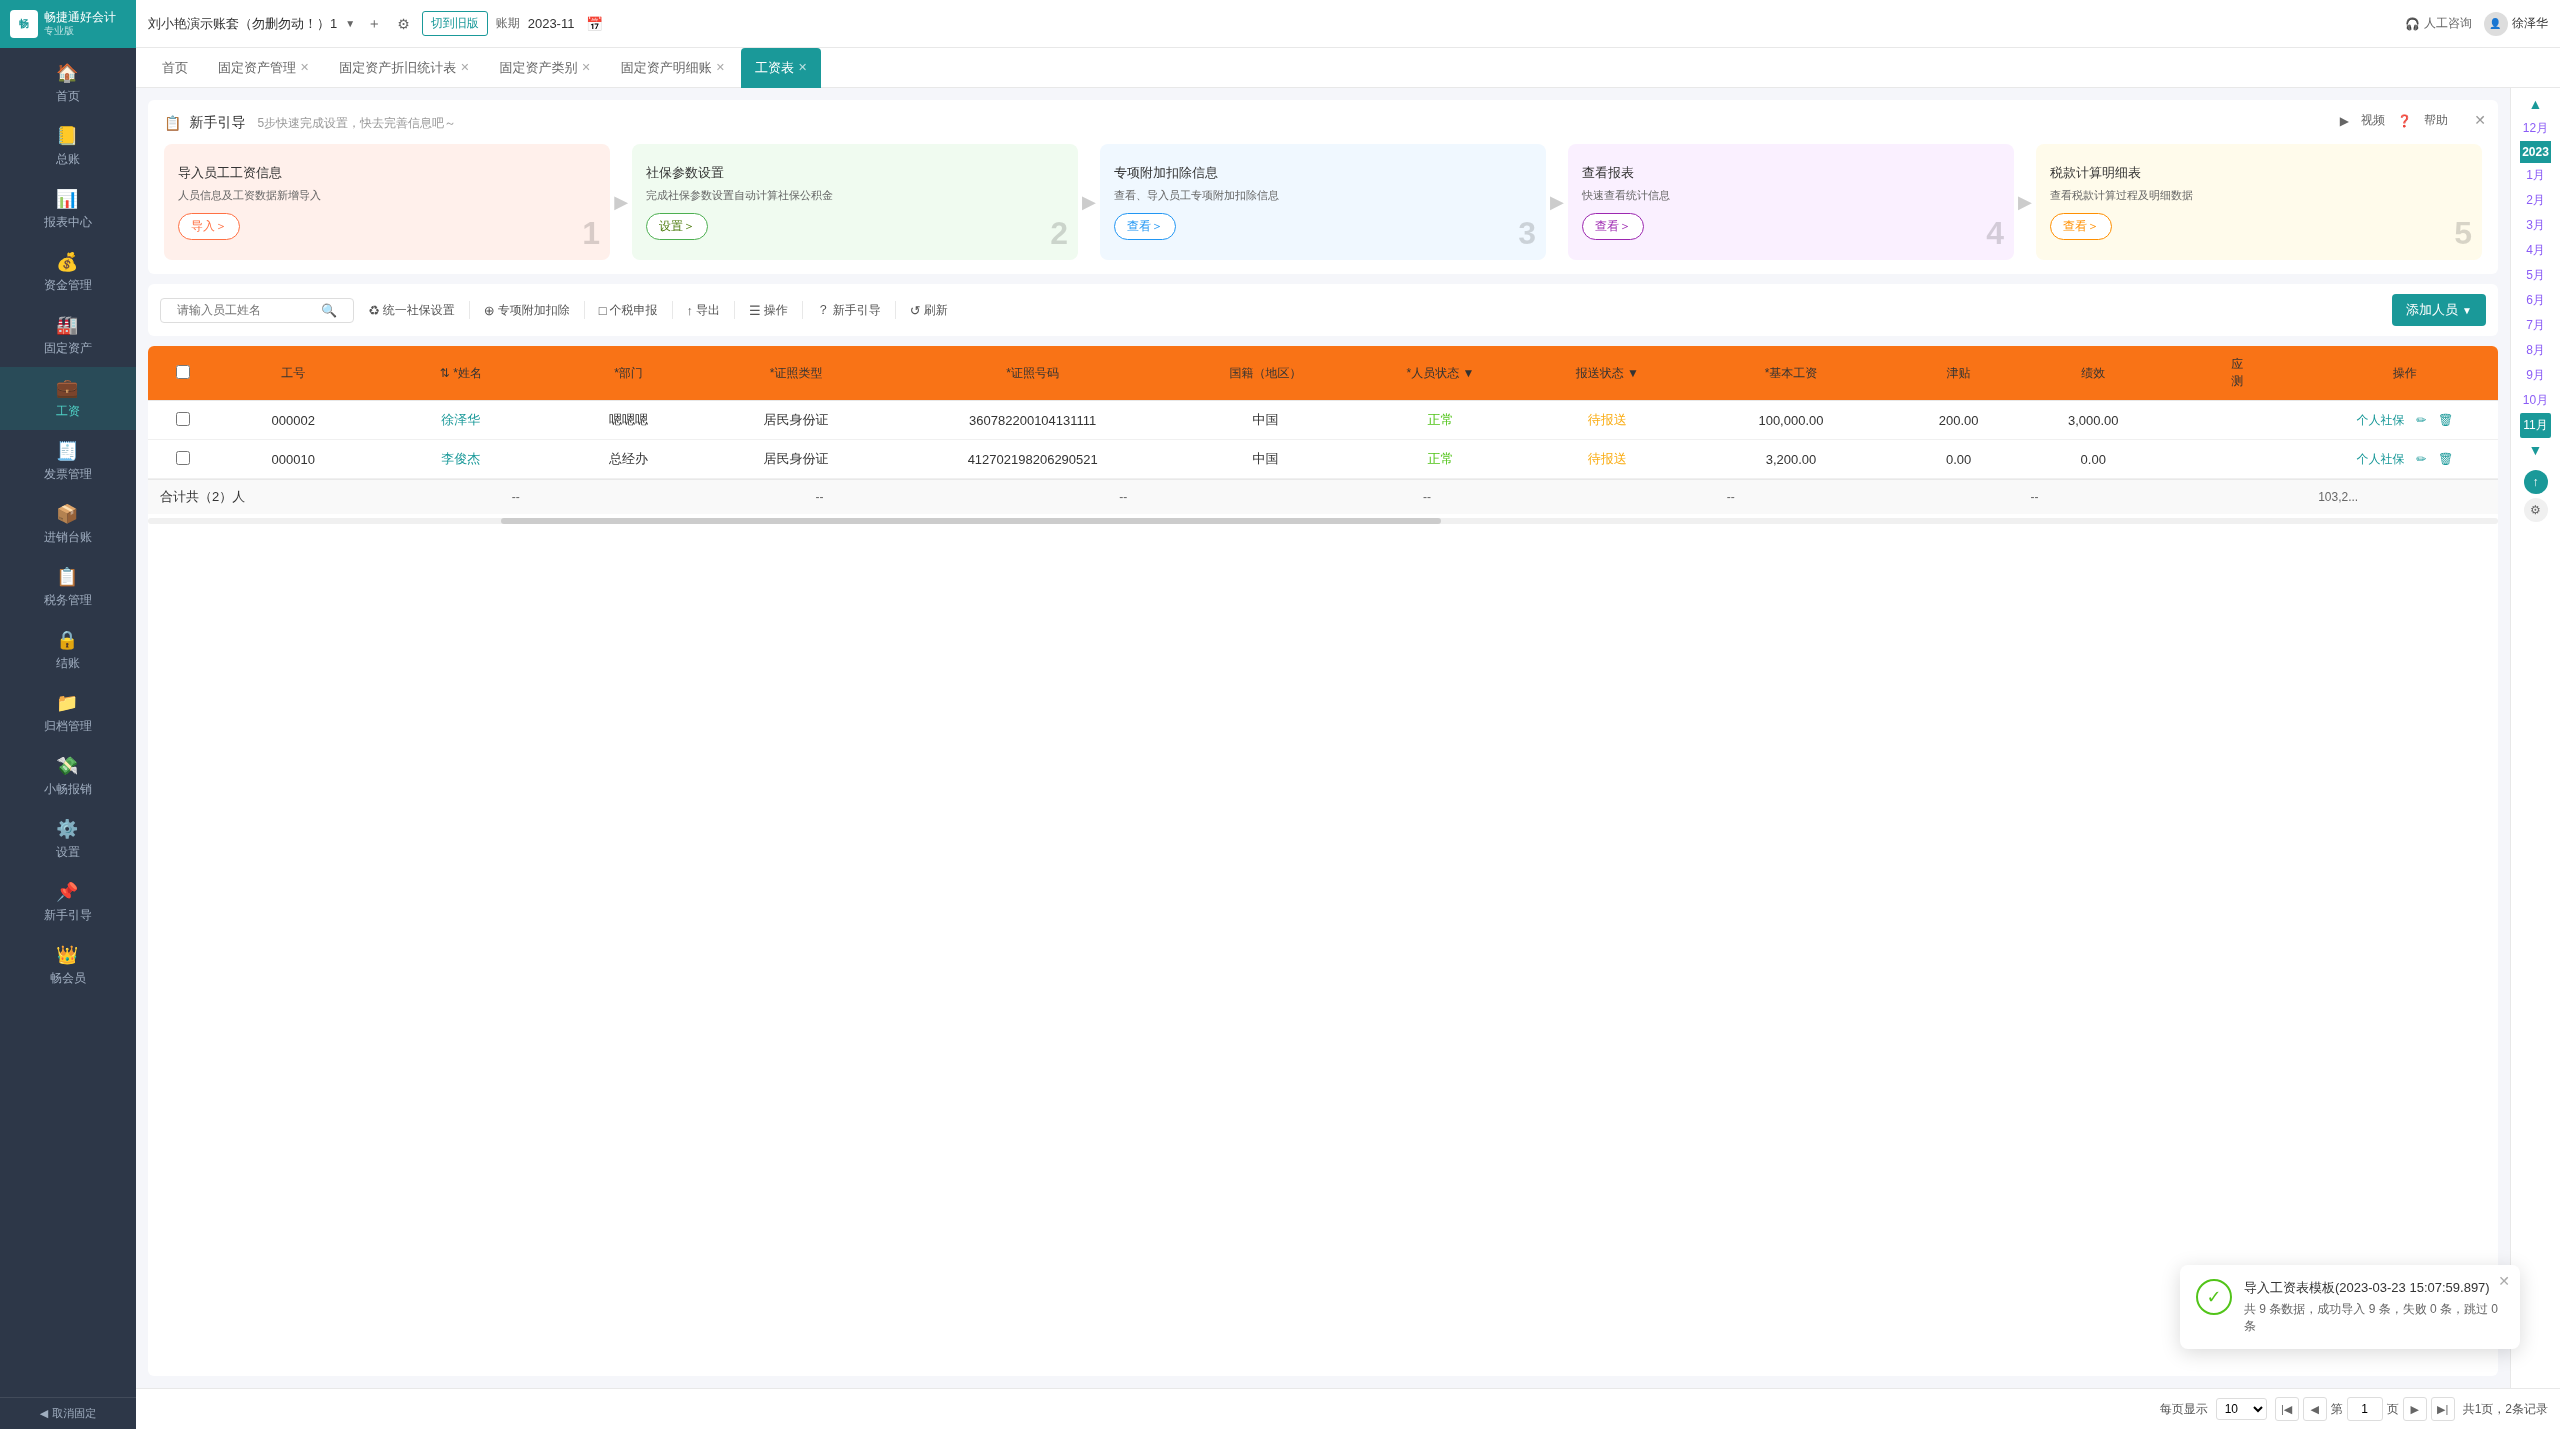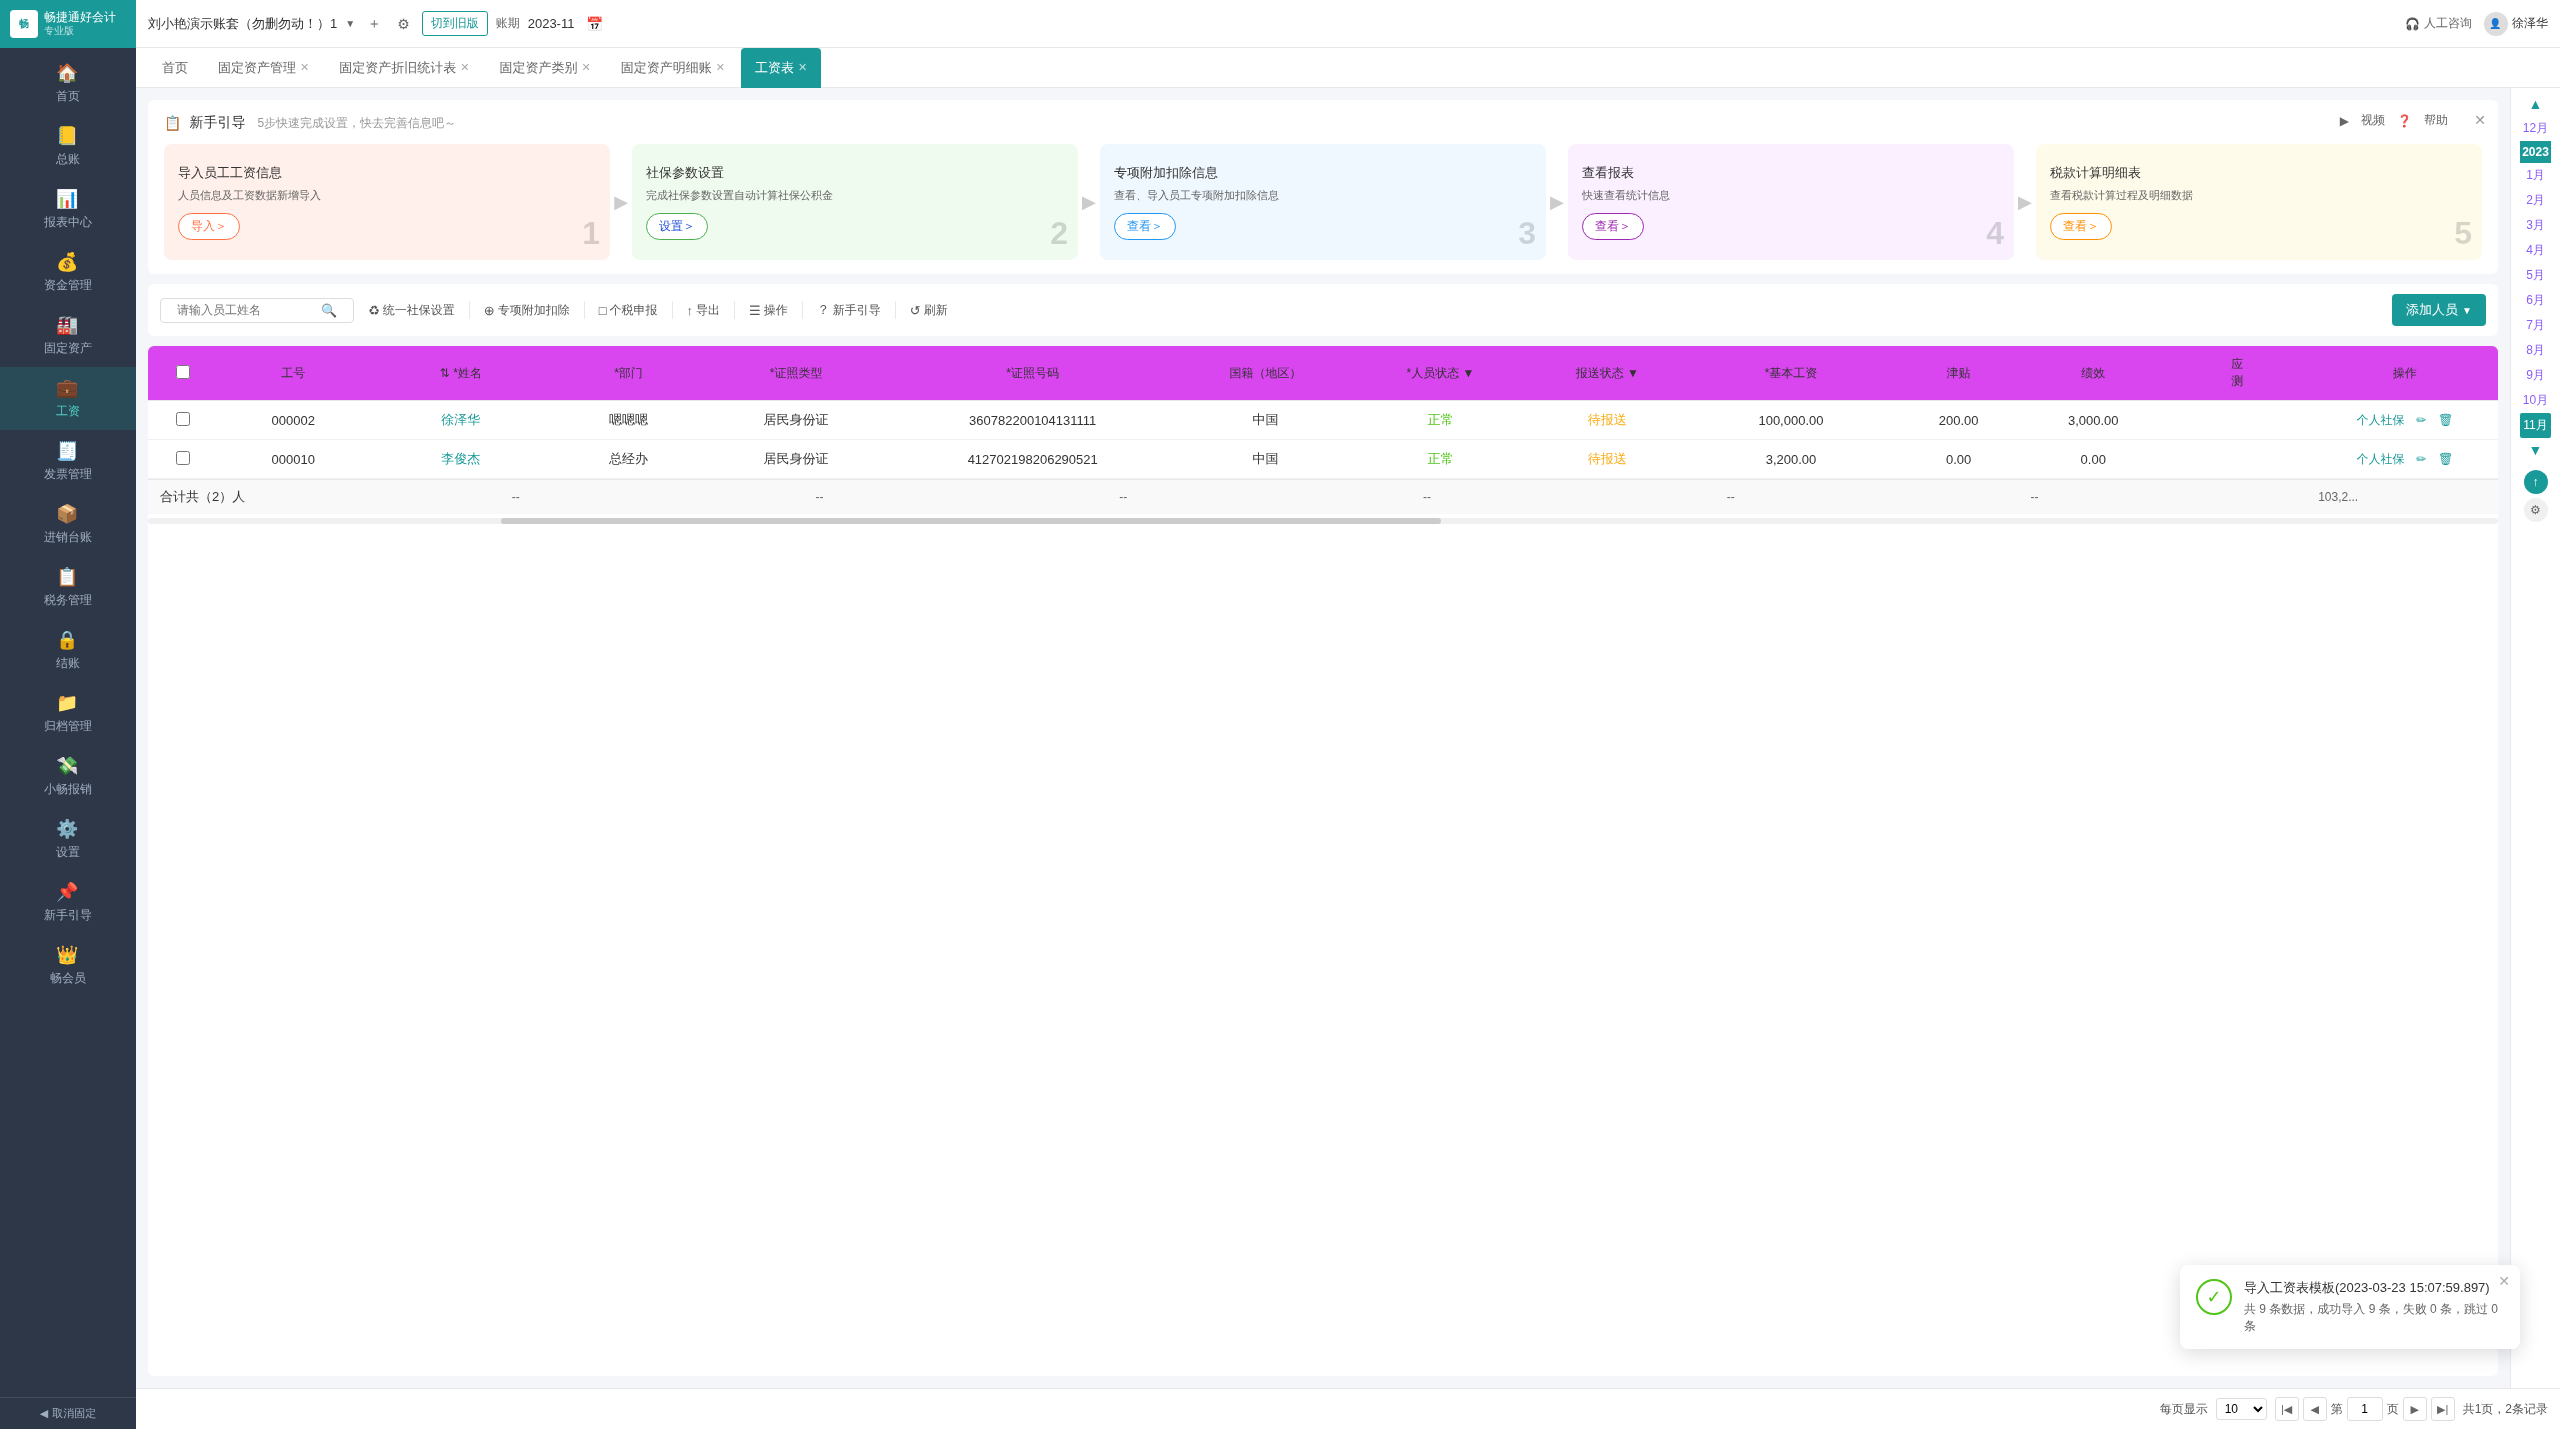--- a/index.html
+++ b/index.html
@@ -155,21 +155,21 @@
       font-size: 32px; font-weight: bold; opacity: 0.15;
     }
     .step-title { font-size: 13px; font-weight: 500; color: #333; }
     .step-desc { font-size: 11px; color: #666; line-height: 1.4; flex: 1; }
     .step-btn {
       display: inline-flex; align-items: center; justify-content: center;
       padding: 4px 12px; border-radius: 14px; font-size: 12px;
       cursor: pointer; border: 1px solid; width: fit-content; gap: 4px; margin-top: 4px;
     }
     .btn-orange { border-color: #ff7043; color: #ff7043; background: white; }
-    .btn-green { border-color: #4caf50; color: #1d4ed8; background: white; }
+    .btn-green { border-color: #4caf50; color: #4d7c0f; background: white; }
     .btn-blue { border-color: #2196f3; color: #2196f3; background: white; }
     .btn-purple { border-color: #9c27b0; color: #9c27b0; background: white; }
     .btn-amber { border-color: #ff8f00; color: #ff8f00; background: white; }
 
     
     .toolbar {
       display: flex; align-items: center; gap: 8px;
       background: white; border-radius: 6px; padding: 10px 12px;
     }
     .search-box {
@@ -196,21 +196,21 @@
     }
     .toolbar-action .icon { font-size: 13px; }
     .toolbar-divider { width: 1px; height: 18px; background: #e8e8e8; margin: 0 2px; }
 
     
     .table-card {
       background: white; border-radius: 6px;
       overflow: hidden; flex: 1;
     }
     table { width: 100%; border-collapse: collapse; }
-    thead tr { background: #d946ef; }
+    thead tr { background: #f97316; }
     th {
       padding: 10px 12px; font-size: 12px; color: #333; font-weight: 500;
       text-align: center; border-bottom: 1px solid #e8e8e8;
       white-space: nowrap;
     }
     td {
       padding: 10px 12px; font-size: 13px; color: #333;
       text-align: center; border-bottom: 1px solid #f0f0f0;
     }
     .link-text { color: #1a9999; cursor: pointer; }

